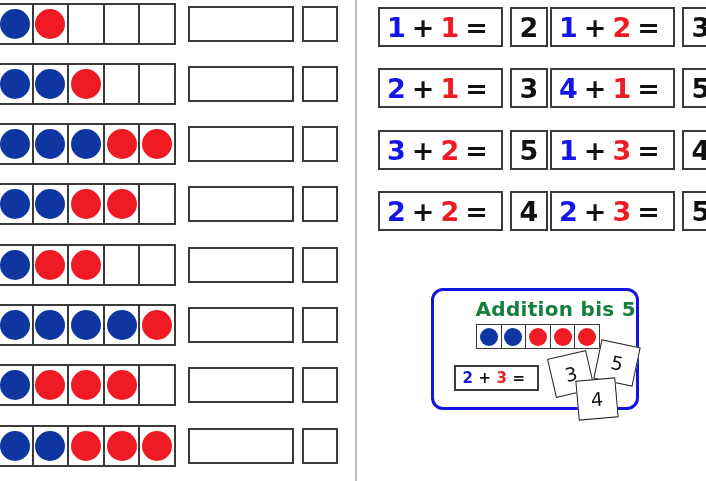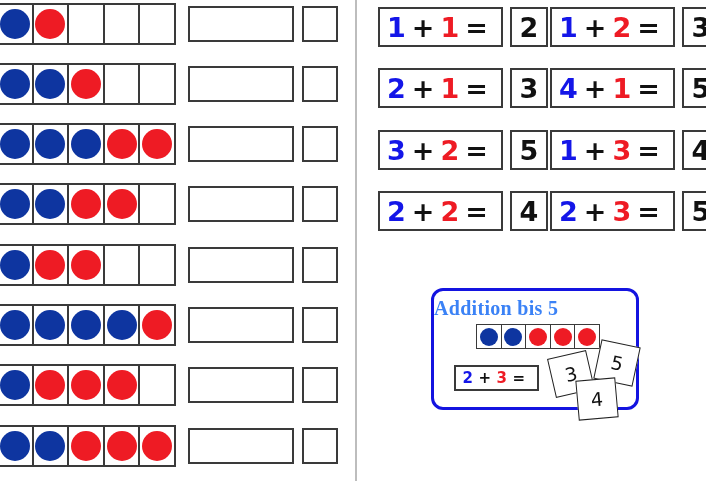--- a/index.html
+++ b/index.html
@@ -113,27 +113,26 @@
   .example{
     position:absolute;
     left:431px;top:288px;
     width:208px;height:122px;
     border:3px solid #1414e0;
     border-radius:12px;
     box-sizing:border-box;
     background:#fff;
   }
   .ex-title{
-    text-align:left;
+    text-align:right;
     font-size:20px;
     font-weight:bold;
-    color:#3b82f6;
+    color:#15803d;
     margin-top:6px;
     letter-spacing:0.3px;
-    font-family:Liberation Serif, serif;
   }
   .ex-strip{
     position:absolute;
     left:42px;top:33px;
     display:flex;
     border:1.8px solid #3a3a3a;
     box-sizing:border-box;
     width:124px;height:25px;
     background:#fff;
   }

